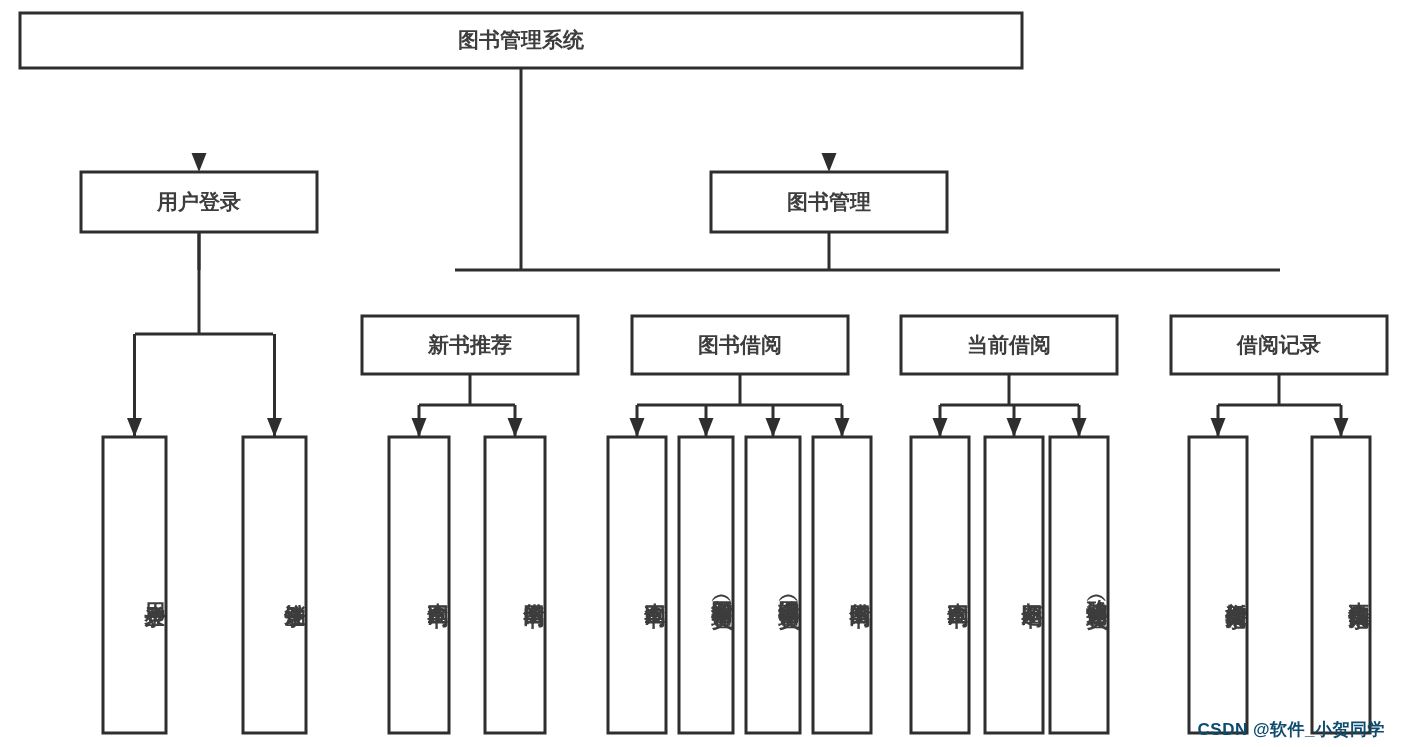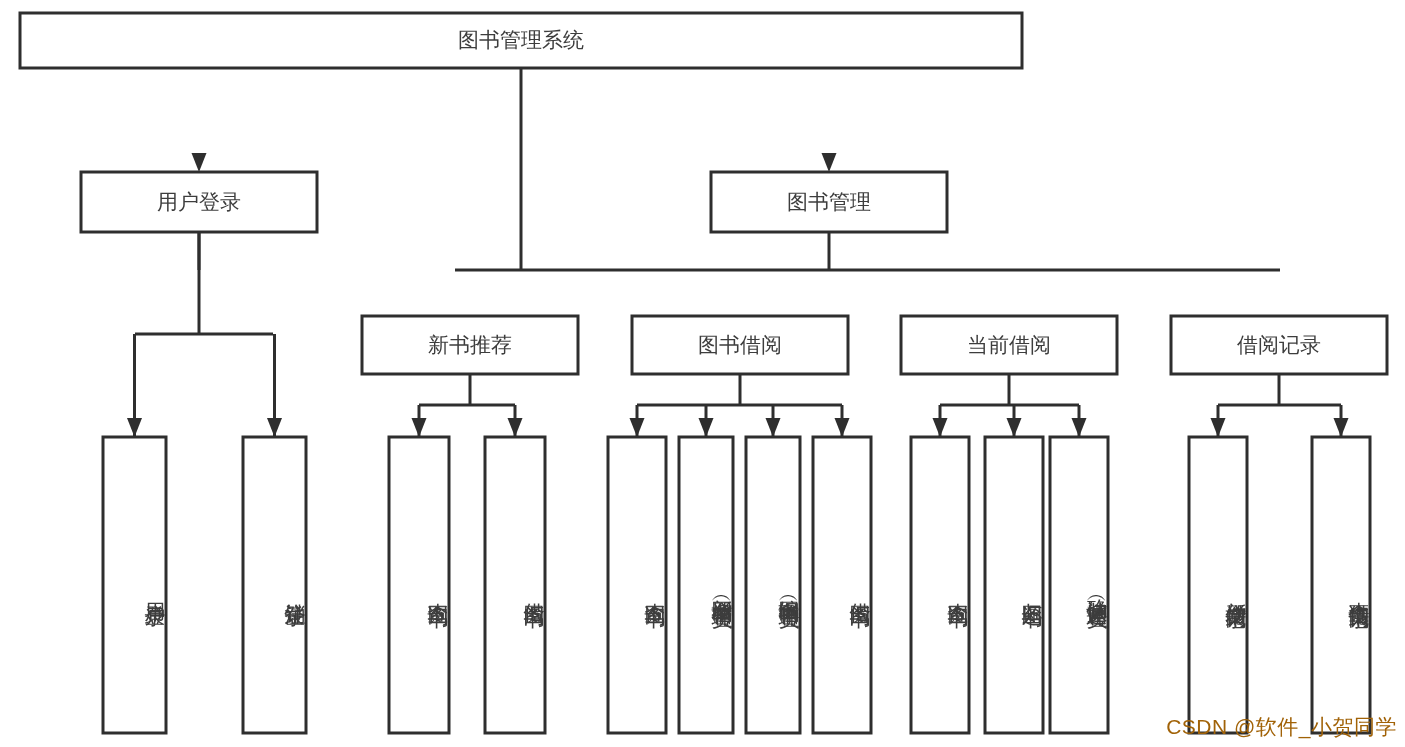--- a/index.html
+++ b/index.html
@@ -12,20 +12,21 @@
     width: 1405px;
     height: 747px;
     font-family: "Liberation Sans", "DejaVu Sans", sans-serif;
     overflow: hidden;
   }
   #diagram-root {
     position: relative;
     width: 1405px;
     height: 747px;
     background: #ffffff;
+    font-weight: bold;
   }
   svg.flow {
     position: absolute;
     left: 0;
     top: 0;
     width: 1405px;
     height: 747px;
     display: block;
   }
   .node-box {
@@ -66,25 +67,25 @@
     justify-content: center;
     pointer-events: none;
     white-space: nowrap;
   }
   .node-hit {
     position: absolute;
     background: transparent;
   }
   .watermark {
     position: absolute;
-    right: 8px;
+    right: 20px;
     bottom: 6px;
     font-family: "Liberation Sans", "DejaVu Sans", sans-serif;
-    font-size: 21px;
-    color: #a16207;
+    font-size: 17px;
+    color: #0c4a6e;
     letter-spacing: 0.5px;
     white-space: nowrap;
     user-select: none;
   }
 </style>
 </head>
 <body>
 
 <div id="diagram-root">
 

